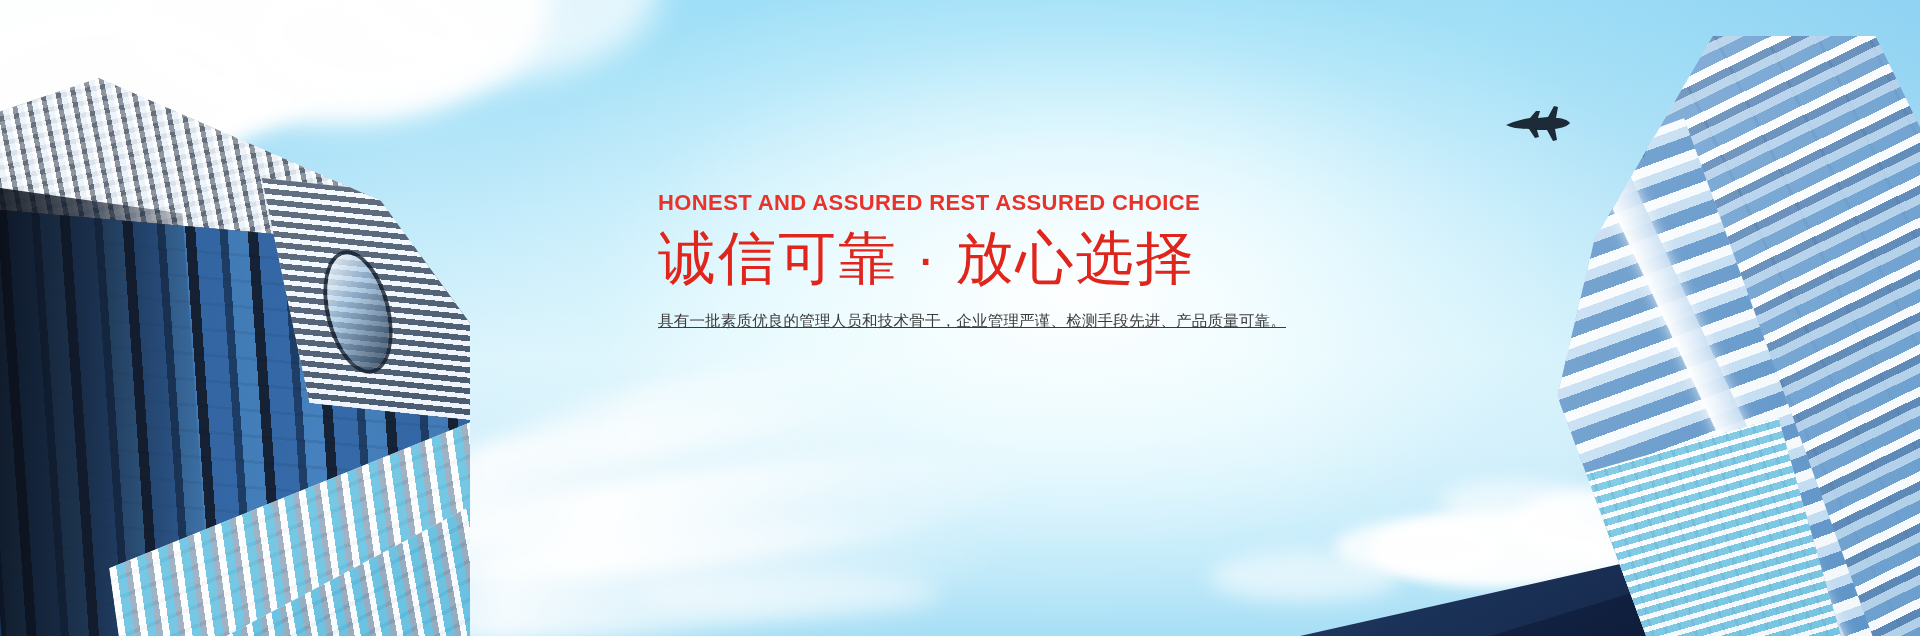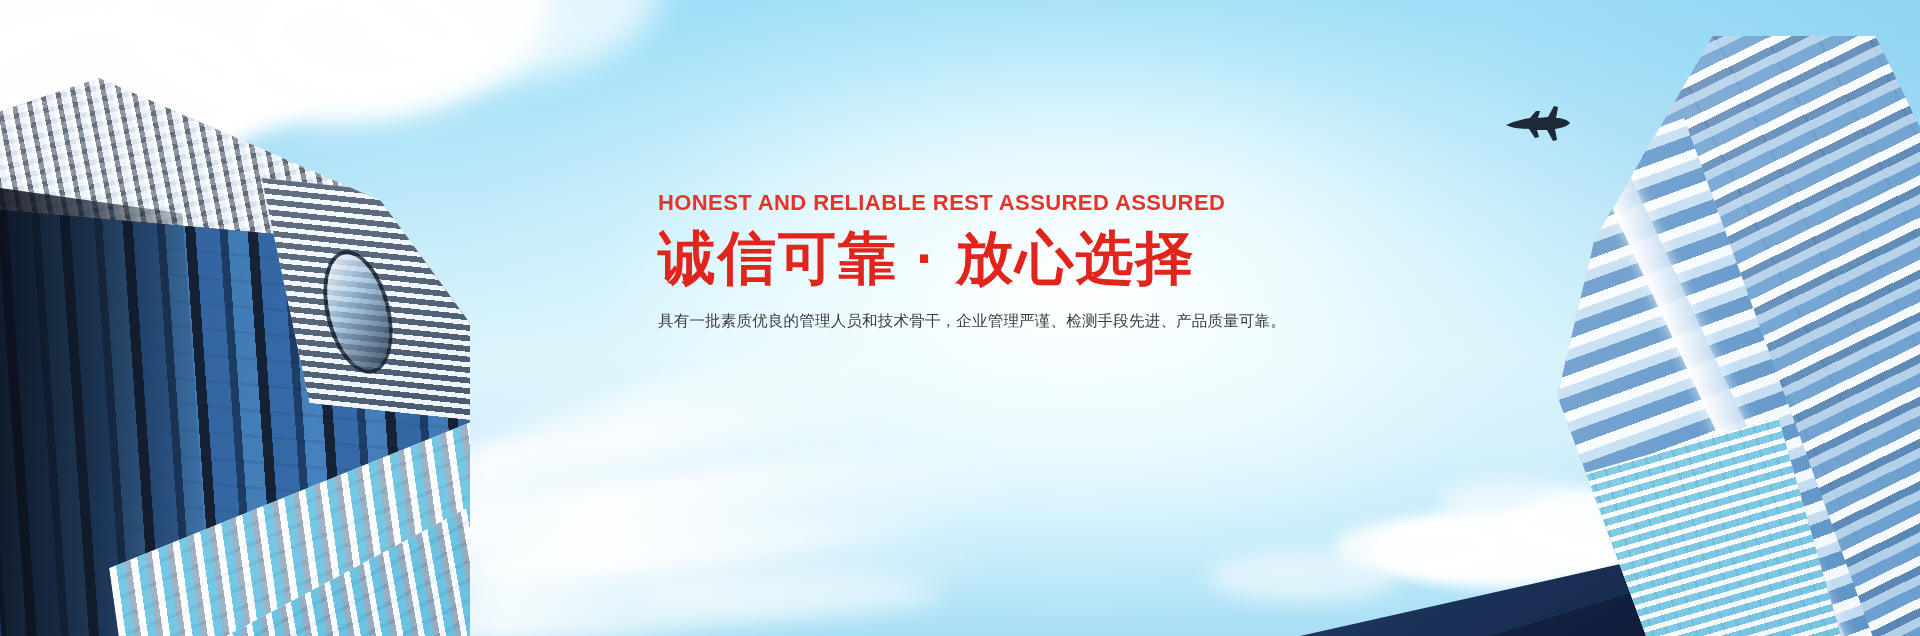--- a/index.html
+++ b/index.html
@@ -210,28 +210,28 @@
 
   
   .copy { position:absolute; left:658px; top:190px; width:760px; }
 
   .eyebrow {
     font-size:22px; font-weight:700; letter-spacing:.4px;
     color:#e8332a; line-height:1.2; white-space:nowrap;
   }
   .headline {
     margin-top:10px;
-    font-size:58px; font-weight:700; letter-spacing:2px;
+    font-size:58px; font-weight:400; letter-spacing:2px;
     color:#e0251c; line-height:1.12; white-space:nowrap;
     text-shadow:0 1px 0 rgba(255,255,255,.35);
   }
   .desc { margin-top:17px; }
   .desc-line {
     font-size:15.5px; color:#3b3b3b; line-height:25px;
-    letter-spacing:.2px; white-space:nowrap;
+    letter-spacing:.2px; white-space:nowrap;text-decoration:underline;
   }
 </style>
 </head>
 <body>
 
 <div class="banner">
 
   <div class="sky"></div>
   <div class="sky-left-tint"></div>
   <div class="sky-right-tint"></div>
@@ -280,20 +280,20 @@
 
   <svg class="plane" viewBox="0 0 78 50">
     <g fill="#1d2a38">
       <path d="M10 27 C16 24 26 21 34 20 L40 13 L44 13 L42 20 L52 19 L58 8 L62 9 L60 20
                C66 20 72 22 74 25 C72 28 66 30 59 31 L61 42 L57 43 L51 32 L41 32 L43 39
                L39 40 L33 31 C25 31 16 30 10 27 Z"></path>
     </g>
   </svg>
 
   <div class="copy">
-    <div class="eyebrow">HONEST AND RELIABLE  REST ASSURED ASSURED</div>
+    <div class="eyebrow">HONEST AND ASSURED  REST ASSURED CHOICE</div>
     <div class="headline">诚信可靠 · 放心选择</div>
     <div class="desc">
       <div class="desc-line">具有一批素质优良的管理人员和技术骨干，企业管理严谨、检测手段先进、产品质量可靠。</div>
     </div>
   </div>
 
 </div>
 
 </body></html>

